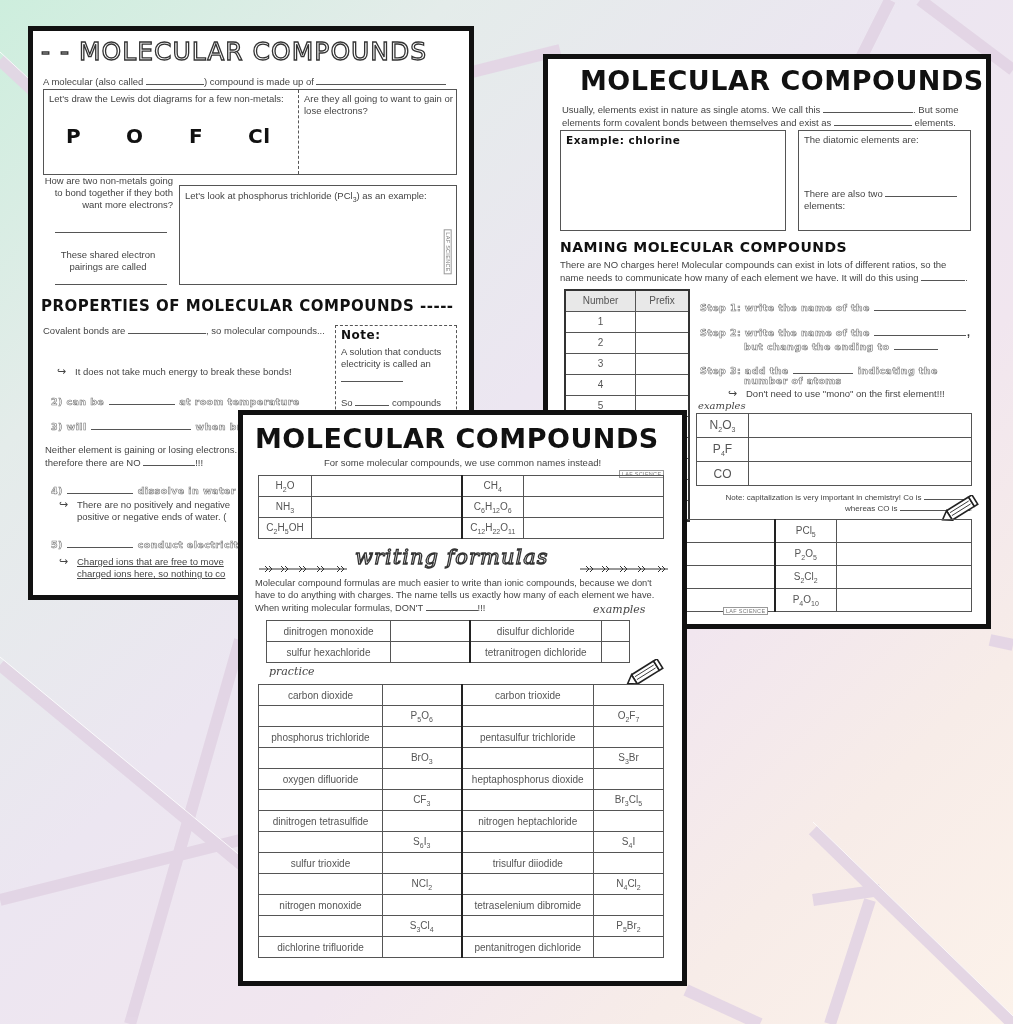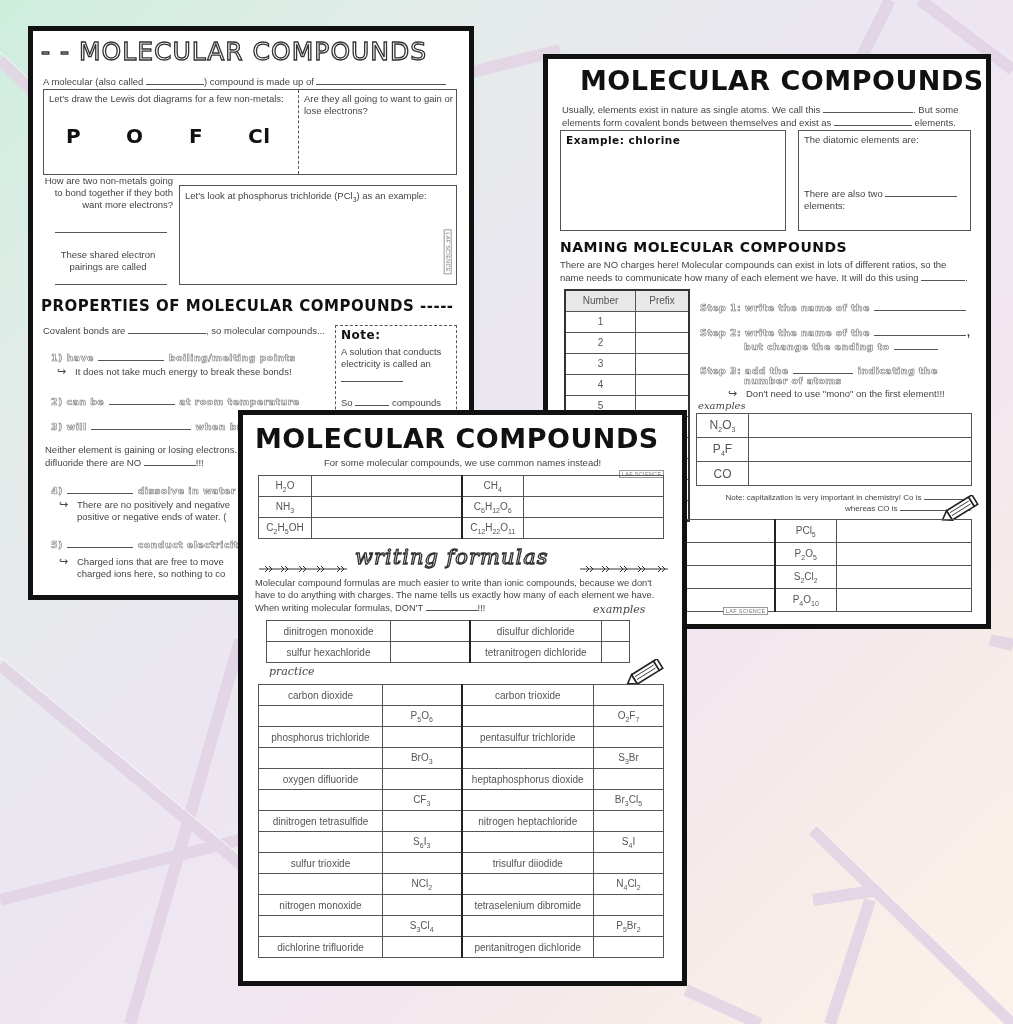--- a/index.html
+++ b/index.html
@@ -103,59 +103,54 @@
     <div class="stamp" style="right:-14px;top:62px;transform:rotate(90deg);">LAF SCIENCE</div>
   </div>
 
   <div class="abs title-bold" style="left:8px;top:266px;font-size:15px;">PROPERTIES OF MOLECULAR COMPOUNDS -----</div>
 
   <div class="abs txt" style="left:10px;top:293px;white-space:nowrap;">
     <span>Covalent bonds are</span>
     <span class="blank" style="width:78px;"></span><span>, so molecular compounds...</span>
   </div>
 
-  <div class="abs" style="left:18px;top:316px;white-space:nowrap;">
-    <span class="outline-sm">1) have</span>
-    <span class="blank" style="width:66px;"></span>
-    <span class="outline-sm">boiling/melting points</span>
-  </div>
   <div class="abs txt" style="left:24px;top:334px;white-space:nowrap;">
     <span class="swirl">↪</span><span>It does not take much energy to break these bonds!</span>
   </div>
   <div class="abs" style="left:18px;top:360px;white-space:nowrap;">
     <span class="outline-sm">2) can be</span>
     <span class="blank" style="width:66px;"></span>
     <span class="outline-sm">at room temperature</span>
   </div>
   <div class="abs" style="left:18px;top:385px;white-space:nowrap;">
     <span class="outline-sm">3) will</span>
     <span class="blank" style="width:100px;"></span>
     <span class="outline-sm">when bro</span>
   </div>
 
   <div class="abs txt" style="left:12px;top:413px;white-space:nowrap;">
     <div>Neither element is gaining or losing electrons.</div>
-    <div><span>difluoride there are NO</span> <span class="blank" style="width:52px;"></span><span>!!!</span></div>
+    <div><span>therefore there are NO</span> <span class="blank" style="width:52px;"></span><span>!!!</span></div>
   </div>
 
   <div class="abs" style="left:18px;top:449px;white-space:nowrap;">
     <span class="outline-sm">4)</span>
     <span class="blank" style="width:66px;"></span>
     <span class="outline-sm">dissolve in water</span>
   </div>
   <div class="abs txt" style="left:26px;top:467px;white-space:nowrap;">
     <span class="swirl">↪</span><span>There are no positively and negative</span><br>
     <span style="padding-left:18px;">positive or negative ends of water. (</span>
   </div>
   <div class="abs" style="left:18px;top:503px;white-space:nowrap;">
     <span class="outline-sm">5)</span>
     <span class="blank" style="width:66px;"></span>
     <span class="outline-sm">conduct electricity</span>
   </div>
-  <div class="abs txt" style="left:26px;top:524px;white-space:nowrap;">
+  <div class="abs txt" style="left:26px;top:524px;white-space:nowrap;text-decoration:underline;">
     <span class="swirl">↪</span><span>Charged ions that are free to move</span><br>
     <span style="padding-left:18px;margin-top:23px;">charged ions here, so nothing to co</span>
   </div>
 
   <div class="abs" style="left:302px;top:294px;width:122px;height:120px;border:1px dashed #555;">
     <div class="abs title-bold" style="left:5px;top:2px;font-size:12px;">Note:</div>
     <div class="abs txt" style="left:5px;top:20px;width:112px;">A solution that conducts electricity is called an</div>
     <div class="abs blank" style="left:5px;top:46px;width:62px;"></div>
     <div class="abs txt" style="left:5px;top:70px;white-space:nowrap;"><span>So</span> <span class="blank" style="width:34px;"></span> <span>compounds</span></div>
     <div class="abs txt" style="left:5px;top:82px;">form these</div>

